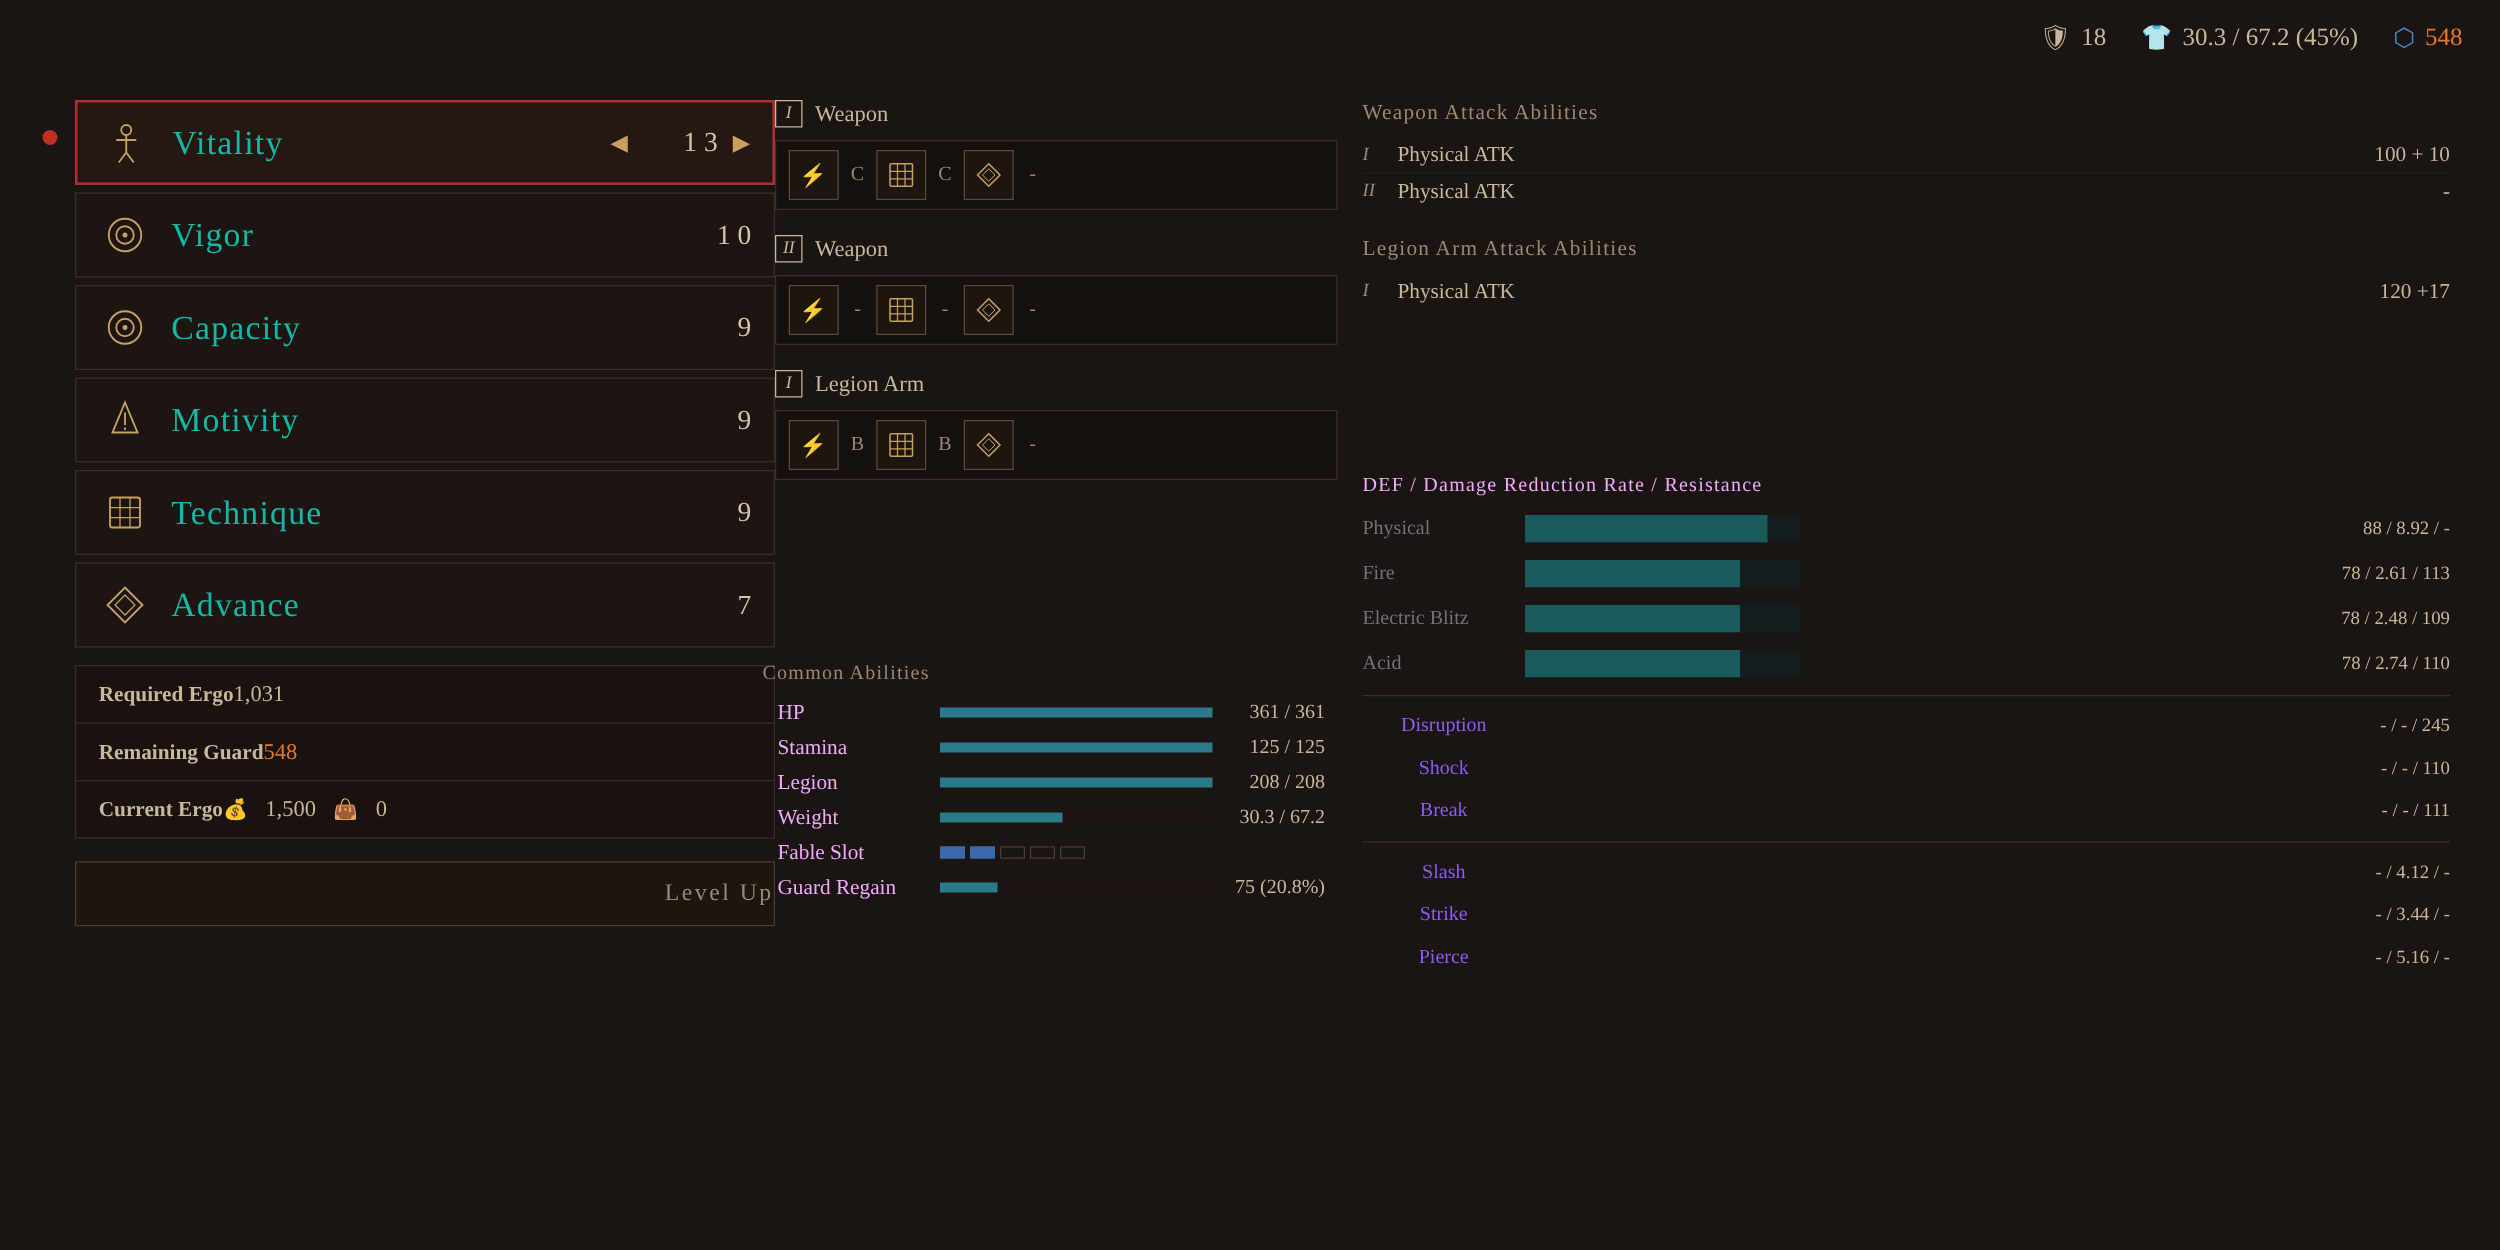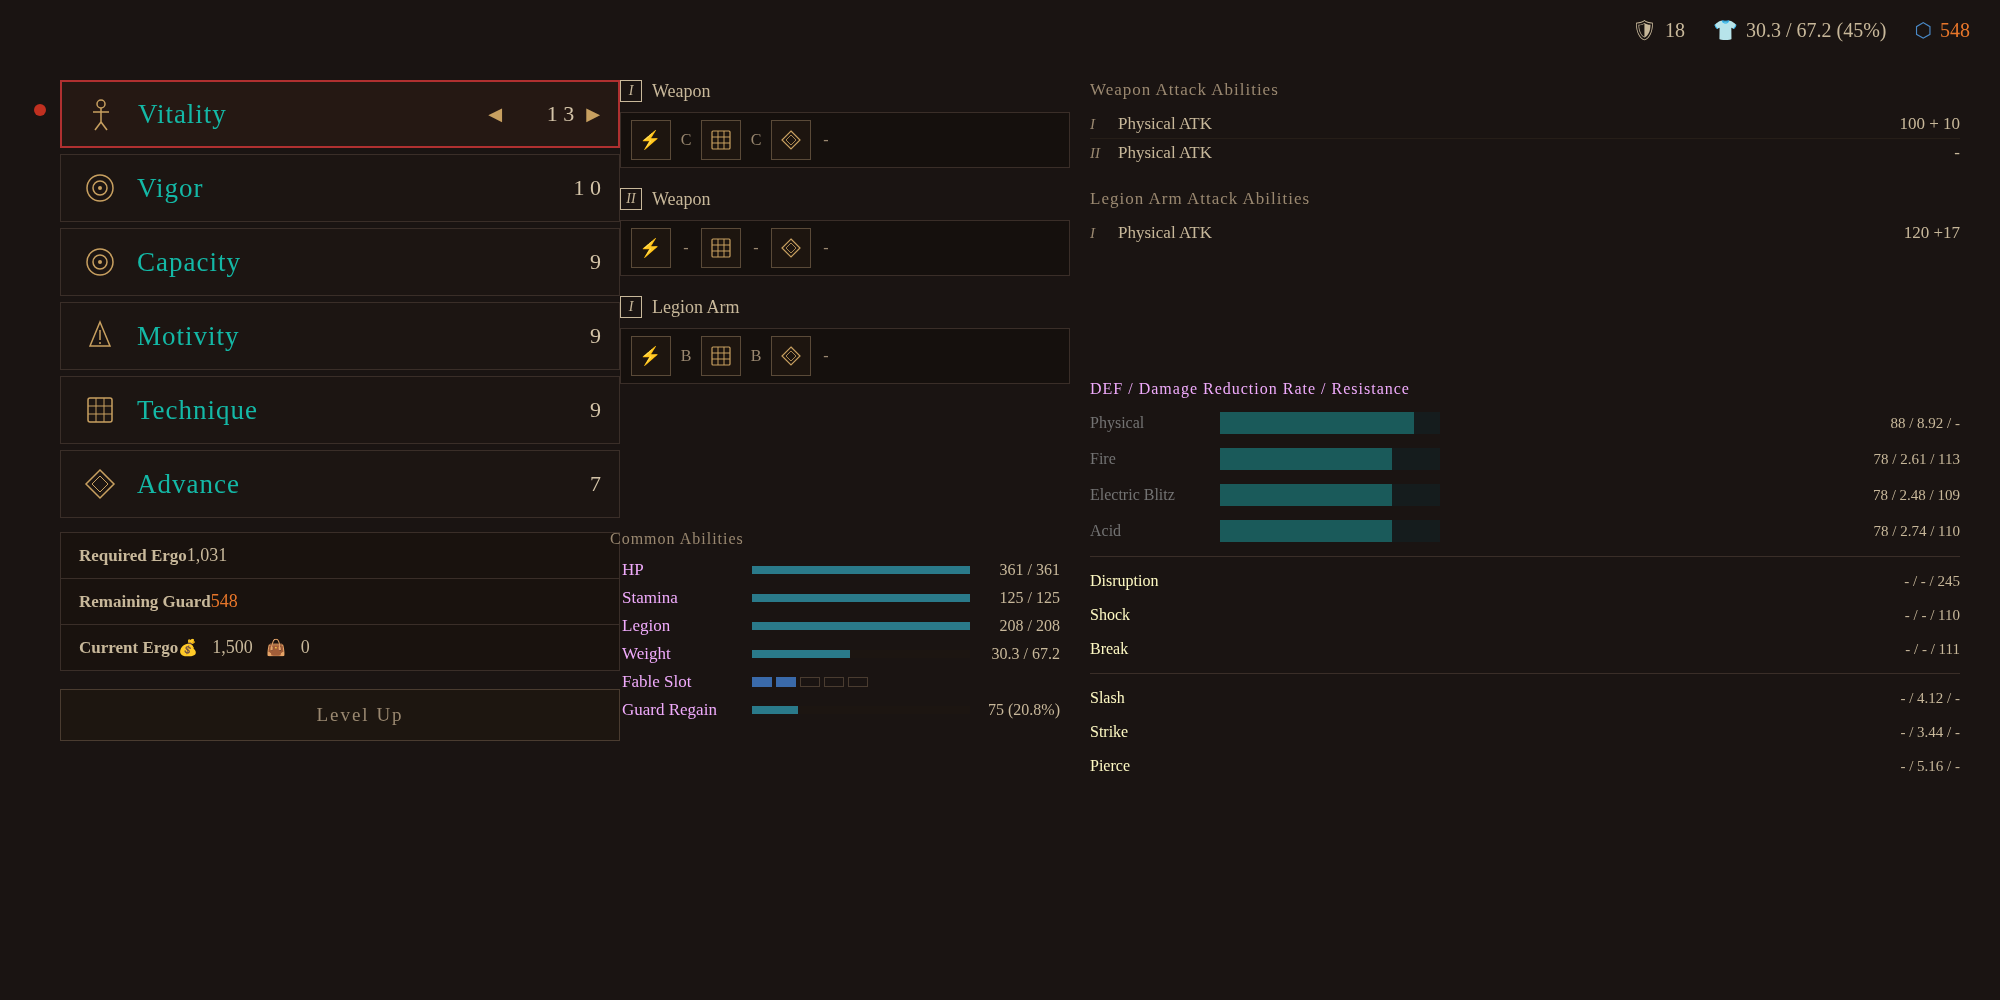--- a/index.html
+++ b/index.html
@@ -114,21 +114,21 @@
       width: 100%;
       height: 52px;
       background: rgba(30,22,16,0.8);
       border: 1px solid #4a3c30;
       color: #9a8870;
       font-size: 19px;
       letter-spacing: 2px;
       cursor: pointer;
       display: flex;
       align-items: center;
-      justify-content: center;
+      justify-content: flex-end;
       padding-left: 40px;
     }
 
     .weapon-section {
       margin-bottom: 20px;
     }
     .weapon-header {
       display: flex;
       align-items: center;
       gap: 10px;
@@ -326,21 +326,22 @@
 
     .status-row {
       display: flex;
       align-items: center;
       margin-bottom: 6px;
       font-size: 16px;
       height: 28px;
     }
     .status-name {
       width: 130px;
-      color: #fef9c3;
+      color: #8b5cf6;
+      text-align: center;
     }
     .status-vals {
       flex: 1;
       text-align: right;
       color: #c8b89a;
       font-size: 15px;
     }
 
     
     .section-divider {

